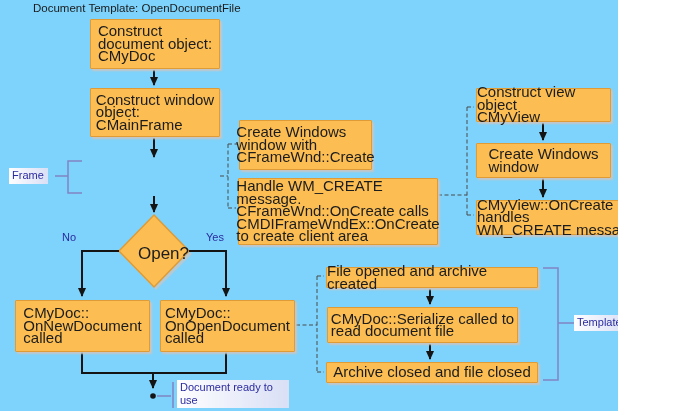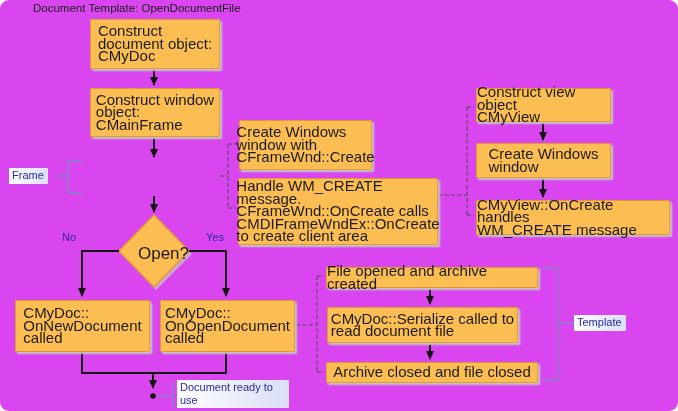--- a/index.html
+++ b/index.html
@@ -8,21 +8,21 @@
     --shadow:#c6c6c6;
     --arrow:#141414;
     --dash:#4a4a4a;
     --navy-text:#2B2BA0;
     --bracket:#8184C4;
     --label-grad-start:#FEFEFF;
     --label-grad-end:#D9DFF5;
   }
   html,body{margin:0;padding:0;}
   body{background:#ffffff;font-family:"Liberation Sans","DejaVu Sans",sans-serif;}
-  #stage{position:relative;width:678px;height:411px;background:#d946ef;overflow:hidden;border-radius:9px;}
+  #stage{position:relative;width:618px;height:411px;background:#7dd3fc;overflow:hidden;}
   #connectors{position:absolute;left:0;top:0;width:678px;height:411px;z-index:1;}
   .box{
     position:absolute;z-index:2;
     background:var(--box-fill);
     border:1.5px solid var(--box-border);
     box-shadow:2px 2px 2px var(--shadow);
     display:flex;align-items:center;justify-content:center;
     text-align:left;white-space:pre-line;
     font-size:15px;line-height:12.5px;color:#1c1c1c;
     box-sizing:border-box;border-radius:1px;

